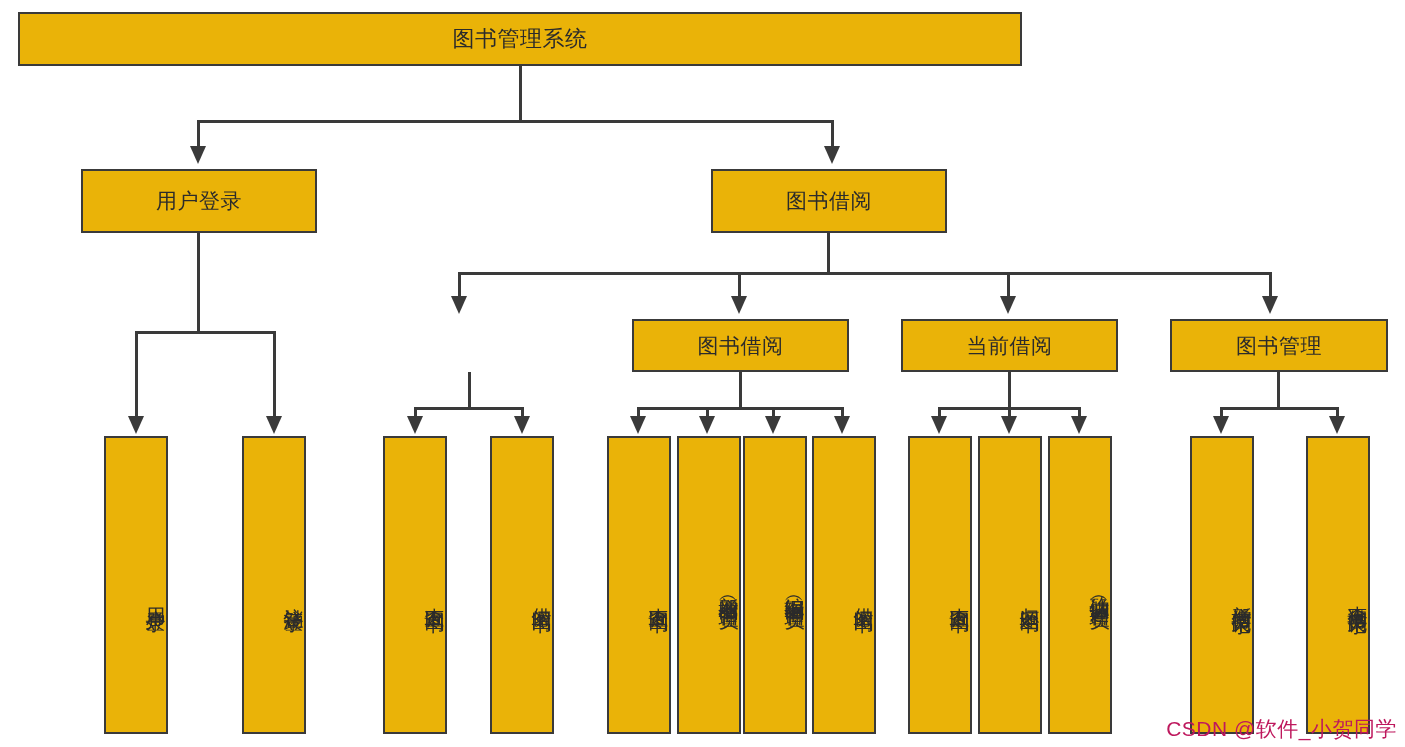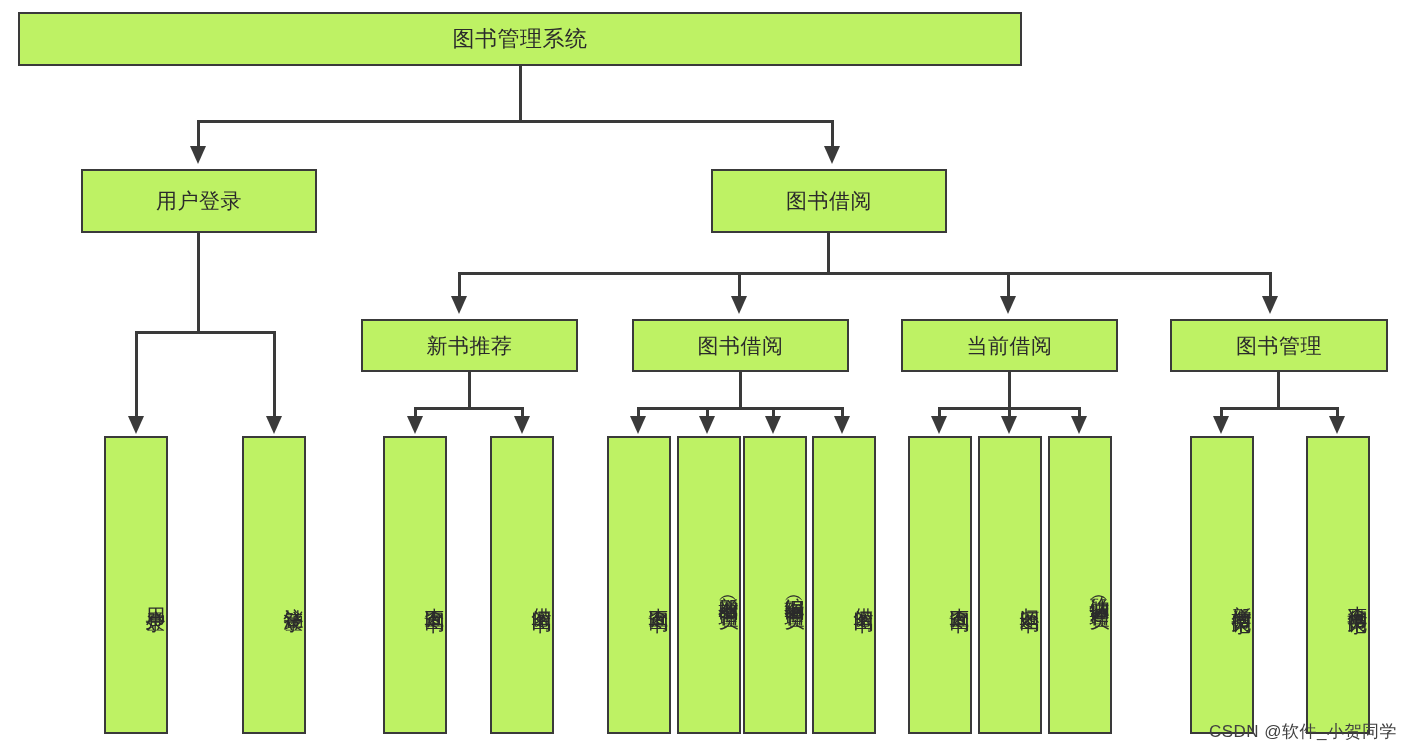--- a/index.html
+++ b/index.html
@@ -14,21 +14,21 @@
     position: relative;
     width: 1405px;
     height: 747px;
     background: #ffffff;
     overflow: hidden;
   }
   .node {
     position: absolute;
     box-sizing: border-box;
     border: 2px solid #3a3a3a;
-    background: #bef264;
+    background: #eab308;
     display: flex;
     align-items: center;
     justify-content: center;
     color: #2b2b2b;
     text-align: center;
   }
   .node.h {
     font-size: 21px;
     letter-spacing: 0.5px;
   }
@@ -59,22 +59,22 @@
     width: 0;
     height: 0;
     border-left: 8px solid transparent;
     border-right: 8px solid transparent;
     border-top: 18px solid #3a3a3a;
   }
   #watermark {
     position: absolute;
     right: 8px;
     bottom: 4px;
-    font-size: 17px;
-    color: #404040;
+    font-size: 21px;
+    color: #be185d;
     letter-spacing: 0.5px;
     white-space: nowrap;
     margin-left: 25px;
   }
 </style>
 </head>
 <body>
 
 <div id="canvas">
 
@@ -102,21 +102,20 @@
   <div class="conn h" style="left:458px; top:272px; width:814px; height:3px;"></div>
   <div class="conn v" style="left:458px; top:272px; width:3px; height:24px;"></div>
   <div class="conn v" style="left:738px; top:272px; width:3px; height:24px;"></div>
   <div class="conn v" style="left:1007px; top:272px; width:3px; height:24px;"></div>
   <div class="conn v" style="left:1269px; top:272px; width:3px; height:24px;"></div>
   <div class="arrow" style="left:451px; top:296px;"></div>
   <div class="arrow" style="left:731px; top:296px;"></div>
   <div class="arrow" style="left:1000px; top:296px;"></div>
   <div class="arrow" style="left:1262px; top:296px;"></div>
 
-  <div class="node h" style="left:361px; top:319px; width:217px; height:53px;">新书推荐</div>
 
   <div class="node h" style="left:632px; top:319px; width:217px; height:53px;">图书借阅</div>
 
   <div class="node h" style="left:901px; top:319px; width:217px; height:53px;">当前借阅</div>
 
   <div class="node h" style="left:1170px; top:319px; width:218px; height:53px;">图书管理</div>
 
   <div class="conn v" style="left:468px; top:372px; width:3px; height:38px;"></div>
   <div class="conn h" style="left:414px; top:407px; width:110px; height:3px;"></div>
   <div class="conn v" style="left:414px; top:407px; width:3px; height:11px;"></div>

